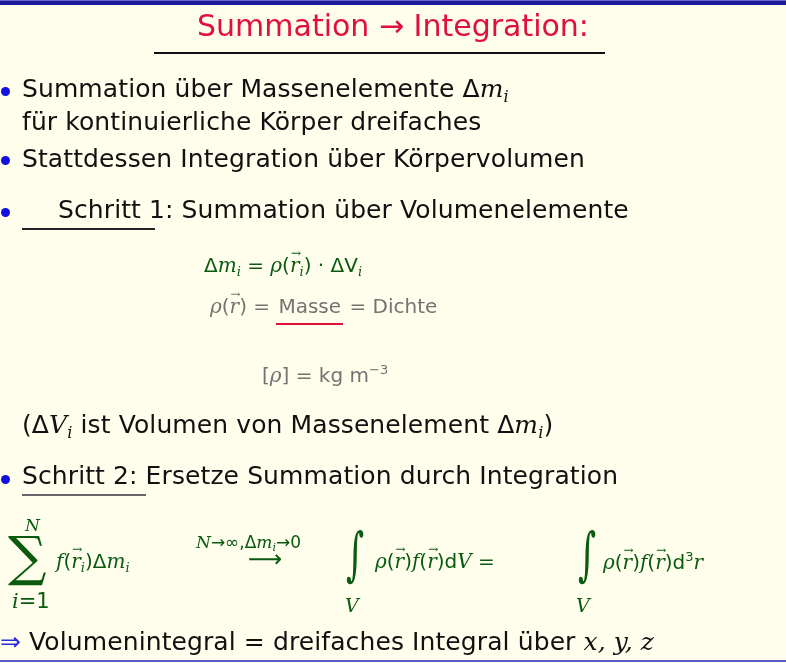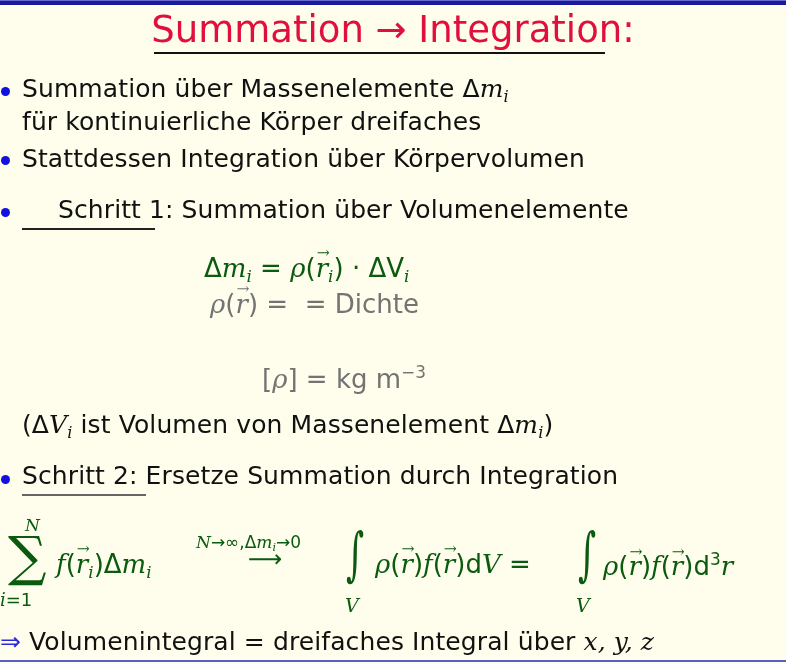--- a/index.html
+++ b/index.html
@@ -6,32 +6,32 @@
   body {
     width:786px; height:663px; overflow:hidden;
     background:#fffeec;
     font-family:"DejaVu Sans", sans-serif;
     position:relative; color:#111;
   }
   .topbar { position:absolute; left:0; top:0; width:786px; height:5px; background:#1a1a9a; border-top:1px solid #6a6ad0; box-sizing:border-box; }
   .bottombar { position:absolute; left:0; top:660px; width:786px; height:2px; background:#5c5cc8; }
   .title {
     position:absolute; left:0; width:786px; top:8px; text-align:center;
-    color:#e0103c; font-size:37px;
+    color:#e0103c; font-size:30px;
   }
   .title-underline { position:absolute; left:154px; top:52px; width:451px; height:2px; background:#111; }
   .line { position:absolute; font-size:25px; white-space:nowrap; letter-spacing:0.1px;text-align:right; }
   .bullet { position:absolute; width:9px; height:9px; border-radius:50%; background:#1010e0; }
   .m { font-family:"DejaVu Serif", serif; font-style:italic; }
   .sub { font-size:0.65em; vertical-align:-0.3em; }
   .sup { font-size:0.65em; vertical-align:0.6em; }
   .ul { position:absolute; height:2px; background:#222; }
   .green { color:#0a5a10; }
   .red { color:#737373; }
-  .eq { position:absolute; font-size:26px; white-space:nowrap; }
+  .eq { position:absolute; font-size:20px; white-space:nowrap; }
   .frac { display:inline-block; vertical-align:middle; text-align:center; }
   .frac .num { display:block; padding:0 2px; border-bottom:2px solid #e0103c; line-height:34px; }
   .frac .den { display:block; line-height:34px; }
   .vec { position:relative; display:inline-block; }
   .vec::before { content:"\2192"; position:absolute; left:1px; top:-0.55em; font-size:0.6em; font-style:normal; }
   .sum { position:absolute; font-size:54px; font-family:"DejaVu Serif", serif; }
   .small { position:absolute; font-size:17px; white-space:nowrap; }
   .integ { position:absolute; font-size:58px; font-family:"DejaVu Serif", serif; transform:scaleX(0.6); }
   .arrow-blue { color:#2a2ae0; }
 </style>
@@ -52,37 +52,37 @@
 
 <div class="bullet" style="left:1px;top:208px;"></div>
 <div class="line" style="left:22px;top:195px;margin-left:36px;"><span>Schritt 1</span><span>: Summation über Volumenelemente</span></div>
 <div class="ul" style="left:22px;top:228px;width:133px;"></div>
 
 <div class="eq green" style="left:204px;top:253px;">
   Δ<span class="m">m</span><span class="m sub">i</span> = <span class="m">ρ</span>(<span class="m vec">r</span><span class="m sub">i</span>) · ΔV<span class="m sub">i</span>
 </div>
 <div class="eq red" style="left:210px;top:289px;">
   <span class="m">ρ</span>(<span class="m vec">r</span>) =
-  <span class="frac"></span>
+  <span class="frac"><span class="num">Masse</span></span>
   <span> = Dichte</span>
 </div>
 <div class="eq red" style="left:262px;top:362px;">
   [<span class="m">ρ</span>] = <span>kg m</span><span class="sup">−3</span>
 </div>
 
 <div class="line" style="left:22px;top:410px;">(Δ<span class="m">V</span><span class="m sub">i</span> ist Volumen von Massenelement Δ<span class="m">m</span><span class="m sub">i</span>)</div>
 
 <div class="bullet" style="left:1px;top:475px;"></div>
 <div class="line" style="left:22px;top:461px;"><span>Schritt 2</span><span>: Ersetze Summation durch Integration</span></div>
 <div class="ul" style="left:22px;top:494px;width:124px;background:#666;"></div>
 
 <div class="green">
   <div class="small m" style="left:25px;top:515px;">N</div>
   <div class="sum" style="left:8px;top:525px;">∑</div>
-  <div class="small" style="left:0;top:589px;font-size:18px;"><span class="m">i</span>=1</div>
+  <div class="small" style="left:12px;top:589px;font-size:21px;"><span class="m">i</span>=1</div>
   <div class="eq" style="left:56px;top:549px;"><span class="m">f</span>(<span class="m vec">r</span><span class="m sub">i</span>)Δ<span class="m">m</span><span class="m sub">i</span></div>
   <div class="small" style="left:196px;top:532px;"><span class="m">N</span>→∞,Δ<span class="m">m</span><span class="m sub">i</span>→0</div>
   <div class="eq" style="left:248px;top:545px;font-size:24px;">⟶</div>
   <div class="integ" style="left:340px;top:520px;">∫</div>
   <div class="small m" style="left:345px;top:594px;font-size:19px;">V</div>
   <div class="eq" style="left:375px;top:549px;"><span class="m">ρ</span>(<span class="m vec">r</span>)<span class="m">f</span>(<span class="m vec">r</span>)d<span class="m">V</span> =</div>
   <div class="integ" style="left:572px;top:520px;">∫</div>
   <div class="small m" style="left:576px;top:594px;font-size:19px;">V</div>
   <div class="eq" style="left:603px;top:549px;"><span class="m">ρ</span>(<span class="m vec">r</span>)<span class="m">f</span>(<span class="m vec">r</span>)d<span class="sup">3</span><span class="m">r</span></div>
 </div>

